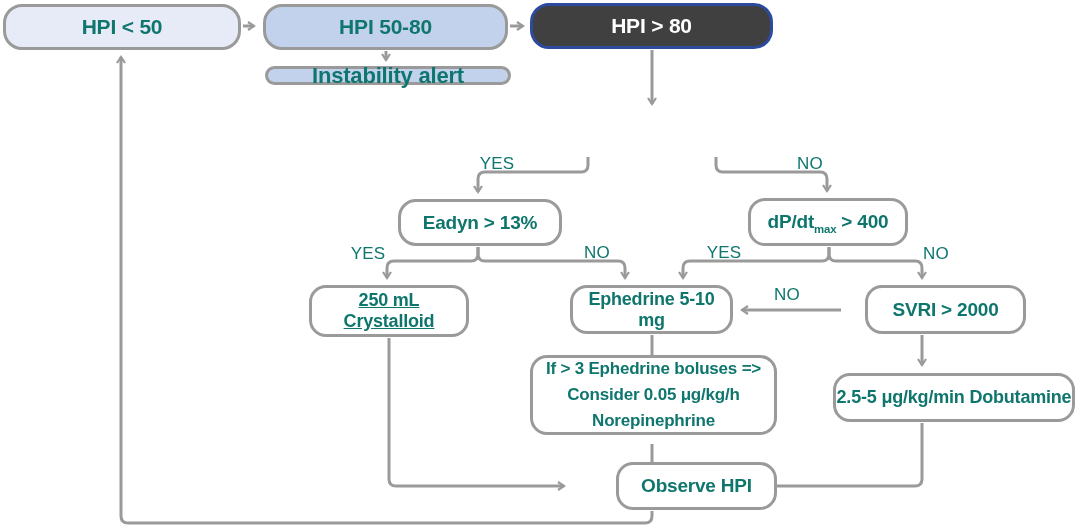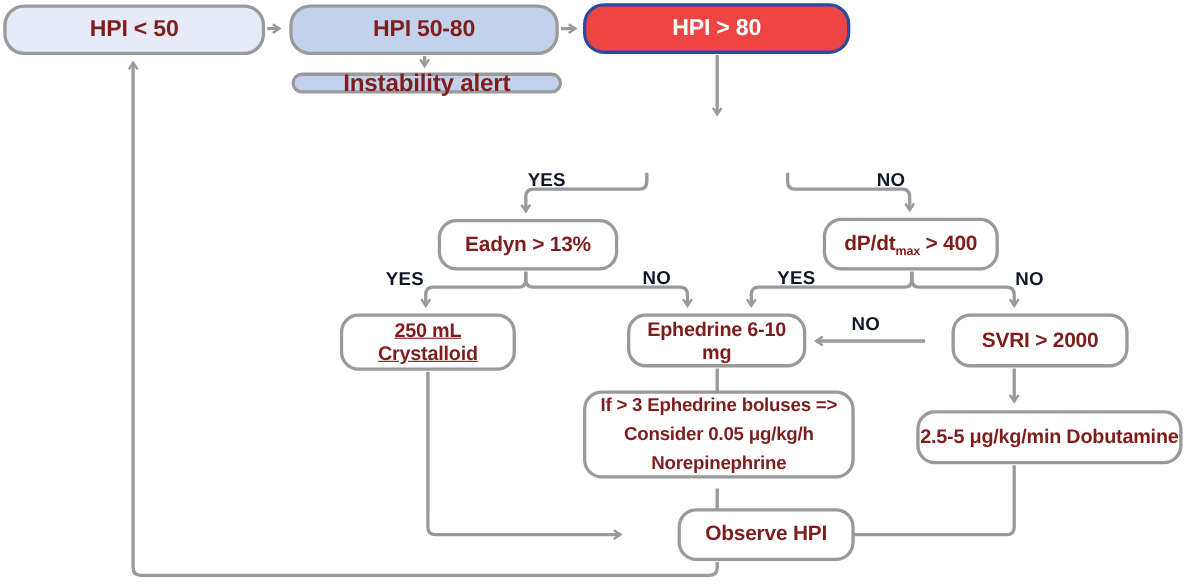--- a/index.html
+++ b/index.html
@@ -6,39 +6,39 @@
   body{
     width:1080px;height:532px;position:relative;background:#ffffff;
     font-family:"Liberation Sans", sans-serif;overflow:hidden;
   }
   .stage{position:absolute;left:0;top:0;width:1080px;height:532px;}
   svg.wires{position:absolute;left:0;top:0;width:1080px;height:532px;}
   .node{
     position:absolute;box-sizing:border-box;
     display:flex;align-items:center;justify-content:center;text-align:center;
     border:3px solid #9a9a9a;border-radius:17px;background:#ffffff;
-    color:#7f1d1d;font-weight:bold;font-size:19px;letter-spacing:-0.2px;
+    color:#0f766e;font-weight:bold;font-size:19px;letter-spacing:-0.2px;
   }
   .node.big{font-size:21px;border-radius:19px;}
   .node.pale{background:#e7ebf7;}
   .node.lightblue{background:#c3d2ec;}
-  .node.dark{background:#ef4444;color:#ffffff;border-color:#2d4b9e;}
+  .node.dark{background:#404040;color:#ffffff;border-color:#2d4b9e;}
   .node sub{font-size:0.6em;line-height:0;}
   .multiline{line-height:26px;font-size:17px;padding:0 6px;}
   .edge-label{
     position:absolute;transform:translate(-50%,-50%);
-    color:#0f172a;font-weight:bold;font-size:17px;letter-spacing:0.2px;
+    color:#0f766e;font-weight:normal;font-size:17px;letter-spacing:0.2px;
   }
   
   #n-hpi-lt-50      {left:3px;   top:4px;   width:238px; height:46px;}
   #n-hpi-50-80      {left:263px; top:4px;   width:245px; height:46px;}
   #n-hpi-gt-80      {left:530px; top:3px;   width:243px; height:46px;}
   #n-instability    {left:265px; top:66px;  width:246px; height:19px; font-size:22px;}
   #n-svv            {left:530px; top:112px; width:243px; height:44px;}
-  #n-eadyn          {left:398px; top:199px; width:164px; height:47px;}
+  #n-eadyn          {left:398px; top:199px; width:164px; height:47px;border-radius:18px;}
   #n-dpdt           {left:748px; top:198px; width:160px; height:48px;}
   #n-crystalloid    {left:309px; top:285px; width:160px; height:52px; font-size:18px;text-decoration:underline;}
   #n-ephedrine      {left:570px; top:285px; width:163px; height:49px; font-size:18px;}
   #n-svri           {left:842px; top:285px; width:161px; height:49px;margin-left:23px;}
   #n-norepinephrine {left:530px; top:355px; width:247px; height:80px;}
   #n-dobutamine     {left:833px; top:373px; width:242px; height:49px; font-size:18px;}
   #n-observe        {left:572px; top:462px; width:161px; height:48px;margin-left:44px;}
   
   #l-yes-svv   {left:497px; top:164px;}
   #l-no-svv    {left:810px; top:164px;}
@@ -95,21 +95,21 @@
   <div class="node" id="n-eadyn">
     <span>Eadyn &gt; 13%</span>
   </div>
   <div class="node" id="n-dpdt">
     <span><span>dP/dt</span><sub>max</sub><span> &gt; 400</span></span>
   </div>
   <div class="node" id="n-crystalloid">
     <span>250 mL Crystalloid</span>
   </div>
   <div class="node" id="n-ephedrine">
-    <span>Ephedrine 6-10 mg</span>
+    <span>Ephedrine 5-10 mg</span>
   </div>
   <div class="node" id="n-svri">
     <span>SVRI &gt; 2000</span>
   </div>
   <div class="node" id="n-norepinephrine">
     <div class="multiline">
       <div>If &gt; 3 Ephedrine boluses =&gt;</div>
       <div>Consider 0.05 μg/kg/h</div>
       <div>Norepinephrine</div>
     </div>

